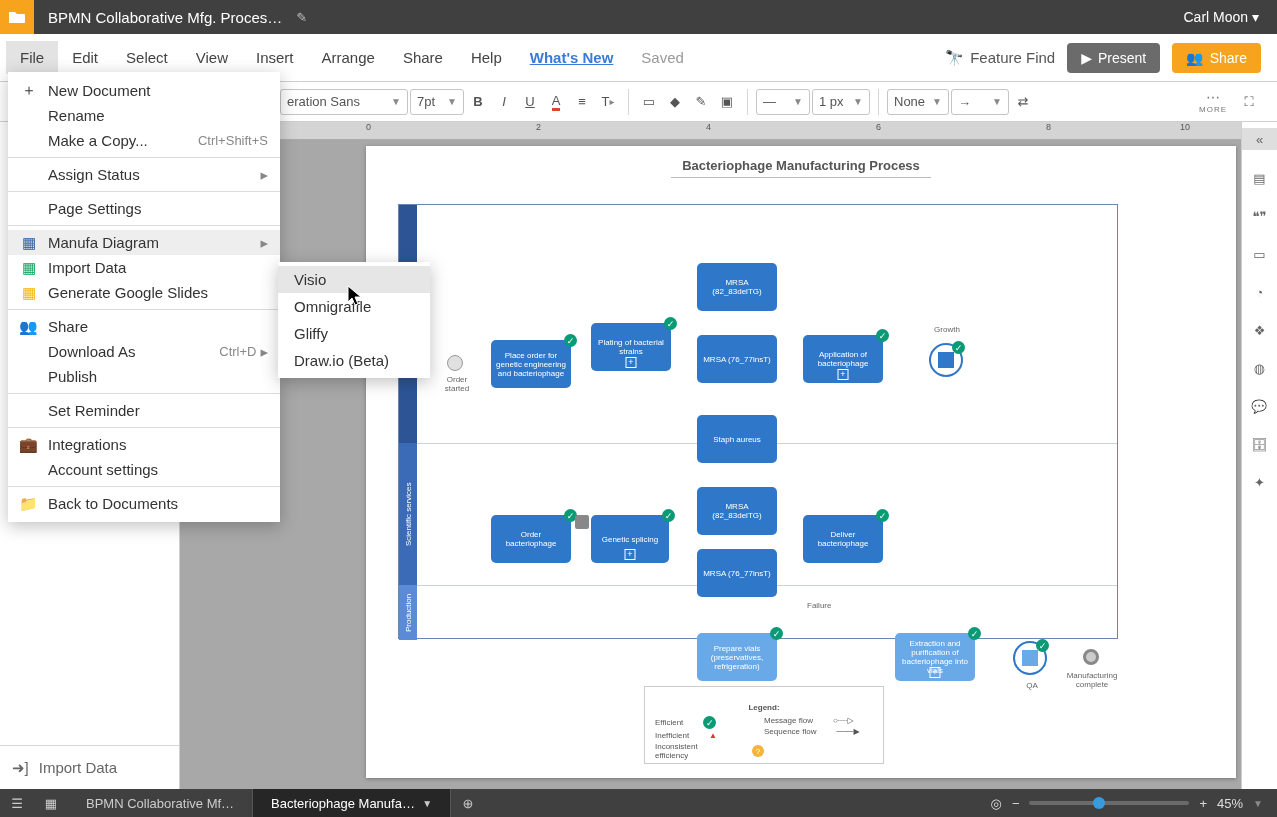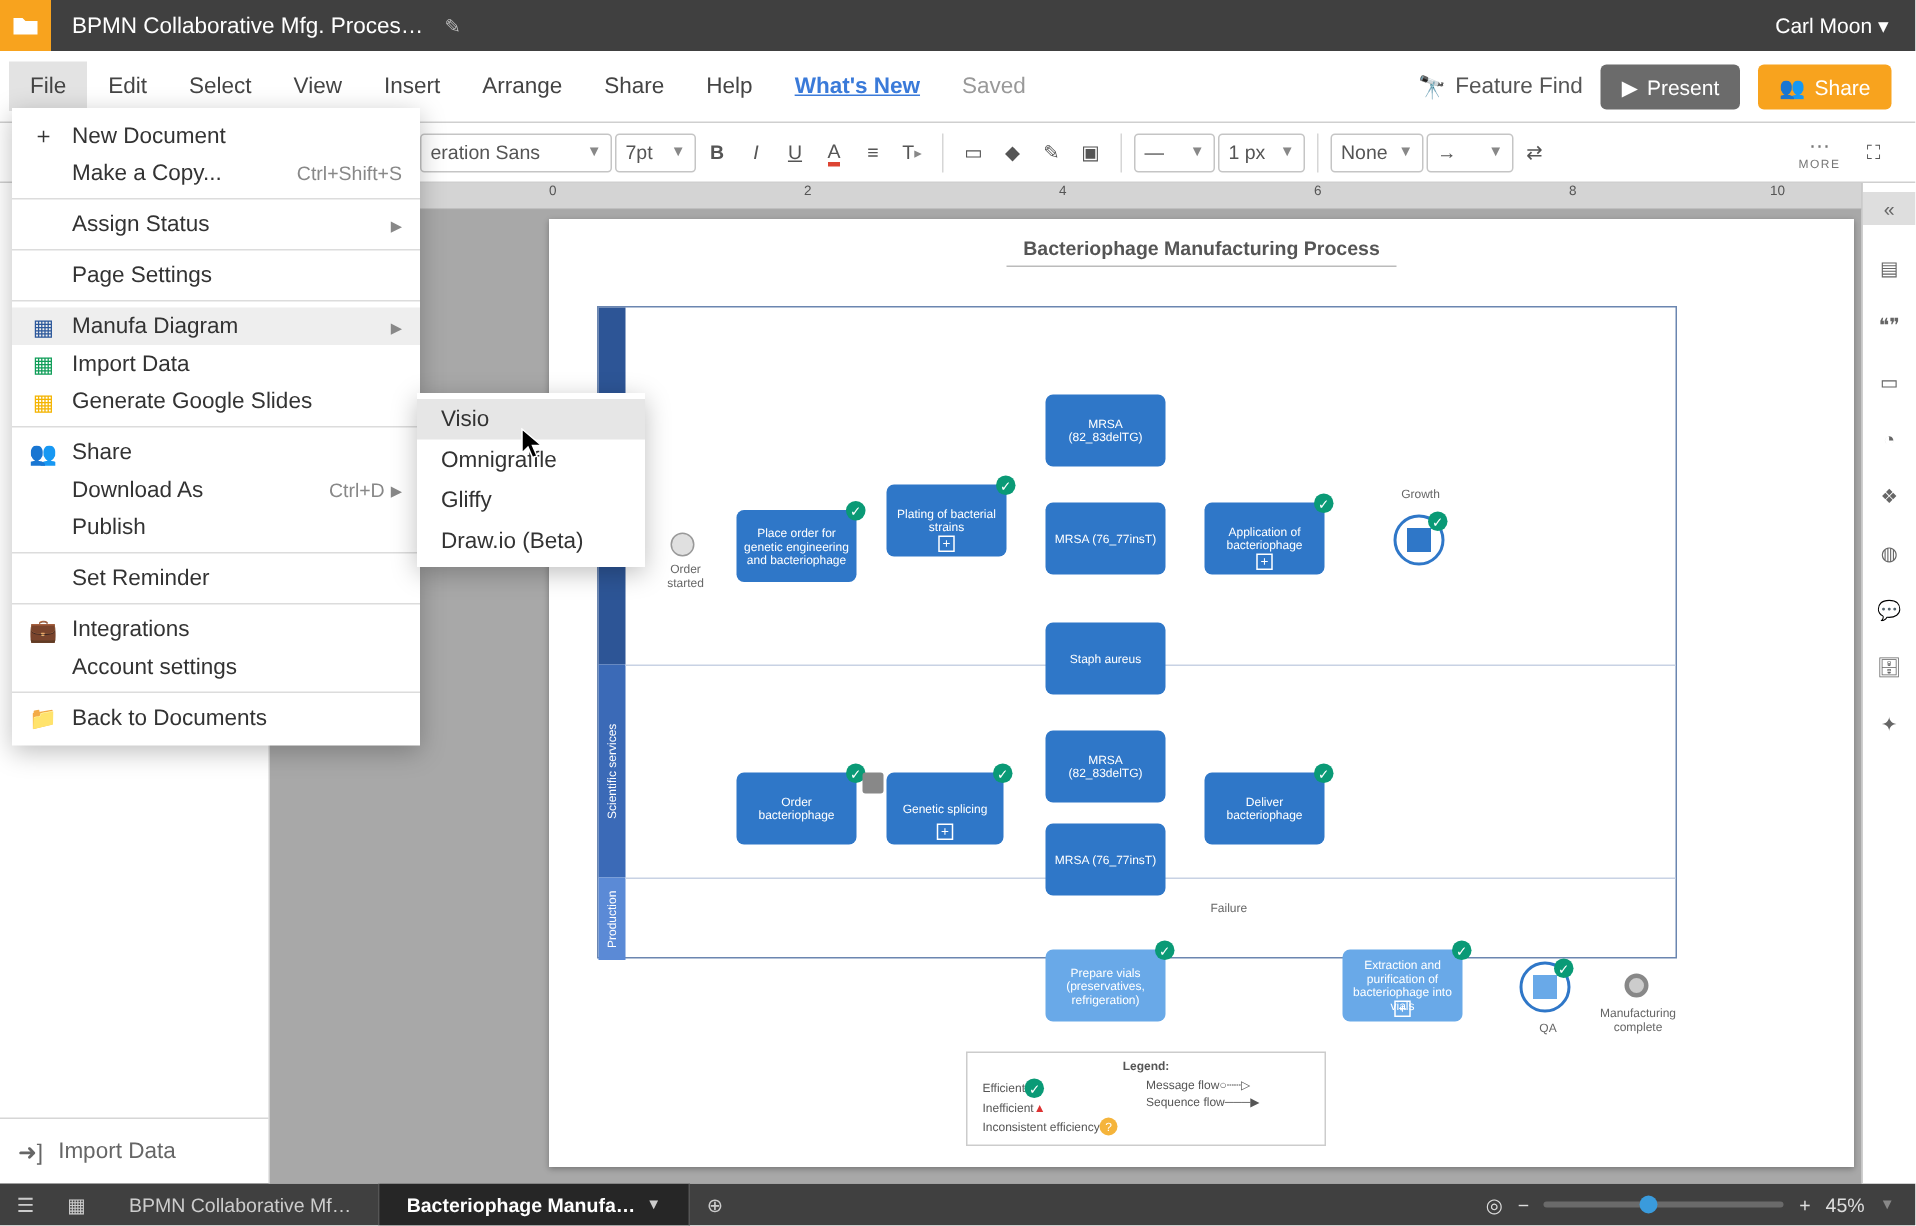--- a/index.html
+++ b/index.html
@@ -60,27 +60,27 @@
 .task{position:absolute;width:80px;height:48px;border-radius:5px;font-size:8px;color:#fff;display:flex;align-items:center;justify-content:center;text-align:center;padding:4px}
 .task.blue{background:#2f77c8}
 .task.light{background:#69a9e8}
 .badge{position:absolute;right:-6px;top:-6px;width:13px;height:13px;border-radius:50%;background:#0a9a76;color:#fff;font-size:9px;display:flex;align-items:center;justify-content:center}
 .sub-ico{position:absolute;bottom:3px;left:50%;transform:translateX(-50%);width:11px;height:11px;border:1px solid #fff;font-size:9px;line-height:9px;text-align:center}
 .circle-ev{position:absolute;width:16px;height:16px;border:1.5px solid #999;border-radius:50%;background:#e0e0e0}
 .circle-ev.end{border:3px solid #888;background:#ccc}
 .ev-lbl{position:absolute;font-size:8px;color:#666;text-align:center}
 .gear-ev{position:absolute;width:34px;height:34px;border:2px solid #2f77c8;border-radius:50%;display:flex;align-items:center;justify-content:center}
 .gear-ev .inner{width:16px;height:16px;background:#2f77c8}
-.legend{position:absolute;left:278px;bottom:14px;width:240px;height:63px;border:1px solid #ccc;font-size:8px;padding:4px 10px;color:#555}
+.legend{position:absolute;left:278px;bottom:14px;width:240px;height:78px;border:1px solid #ccc;font-size:8px;padding:16px 10px;color:#555}
 .legend .lg-title{text-align:center;font-weight:600;margin-bottom:2px}
-.legend .row{display:flex;align-items:center;gap:0;margin:2px 0}
+.legend .row{display:flex;align-items:center;gap:20px;margin:2px 0}
 .bar-bottom{height:28px;background:#404040;display:flex;align-items:center;color:#ccc;font-size:13px}
 .bar-bottom .ico{width:34px;display:flex;justify-content:center;color:#ccc}
 .bar-bottom .tab{height:28px;padding:0 18px;display:flex;align-items:center;border-right:1px solid #555}
-.bar-bottom .tab.active{background:#262626;color:#fff;font-weight:700}
+.bar-bottom .tab.active{background:#262626;color:#fff;font-weight:400}
 .bar-bottom .zoom{margin-left:auto;display:flex;align-items:center;gap:10px;padding:0 14px;color:#ddd}
 .slider{width:160px;height:4px;background:#6a6a6a;border-radius:2px;position:relative}
 .slider .knob{position:absolute;left:40%;top:-4px;width:12px;height:12px;border-radius:50%;background:#3a9bdc}
 svg{display:block}
 .caret{font-size:10px;color:#888}
 </style>
 </head>
 <body>
 
 <div class="topbar">
@@ -336,20 +336,23 @@
     <div class="ri">✦</div>
   </div>
 </div>
 
 <div class="dropdown">
   <div class="item">
       <span class="ico">＋</span>
       <span>New Document</span>
     </div>
   <div class="item">
+      <span>Rename</span>
+    </div>
+  <div class="item">
       <span>Make a Copy...</span>
       <span class="kbd">Ctrl+Shift+S</span>
     </div>
   <hr>
   <div class="item">
       <span>Assign Status</span>
       <span class="sub">▸</span>
     </div>
   <hr>
   <div class="item">

